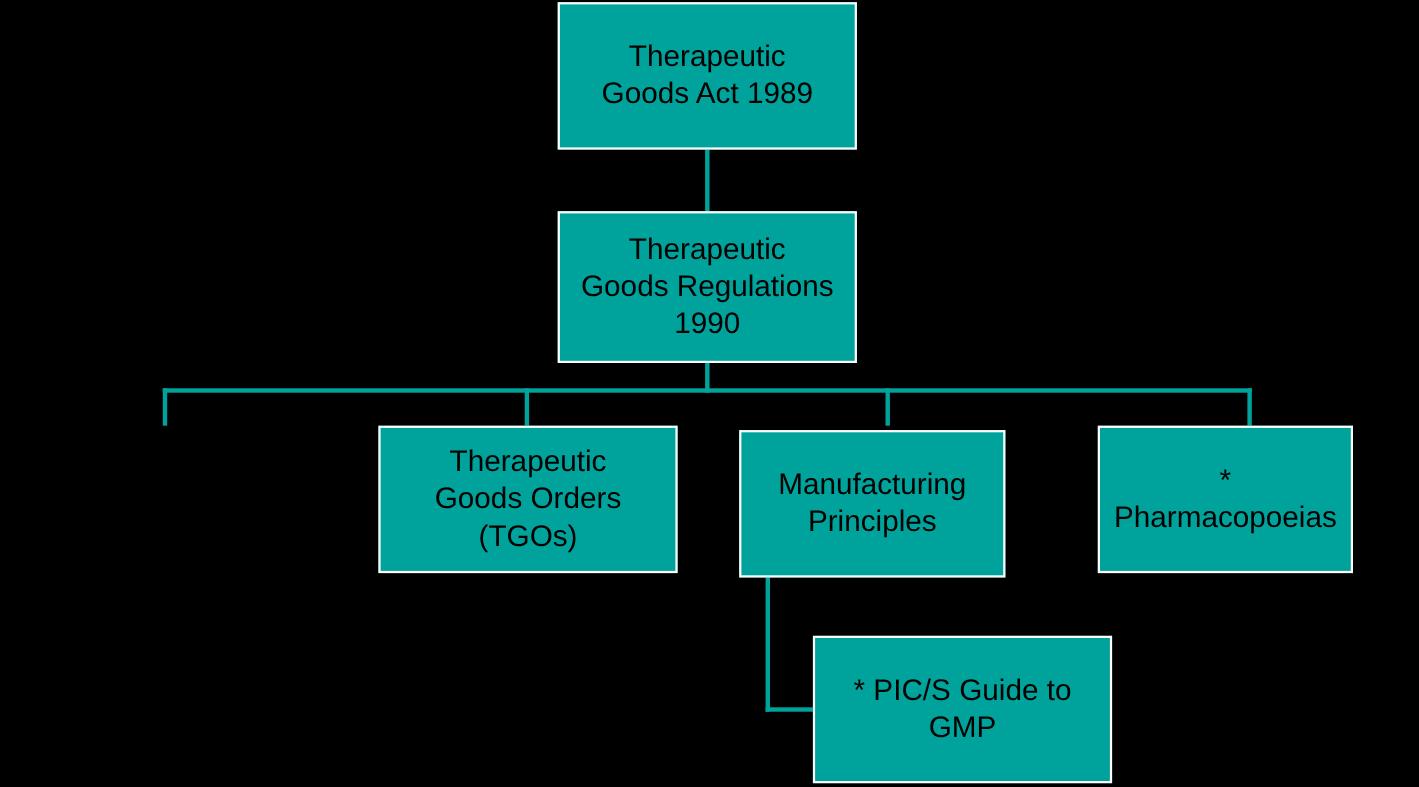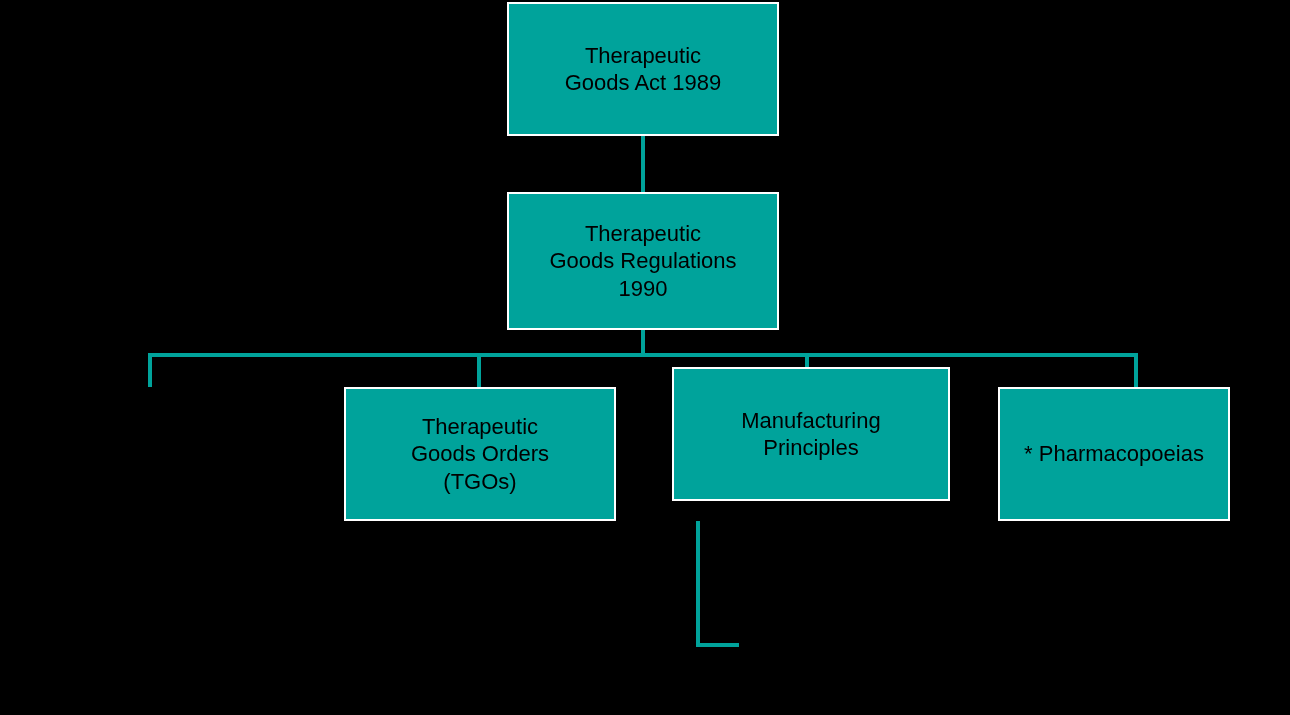--- a/index.html
+++ b/index.html
@@ -29,35 +29,35 @@
   }
   .node {
     position: absolute;
     background: var(--node-fill);
     border: 2px solid var(--node-border);
     color: var(--text);
     display: flex;
     align-items: center;
     justify-content: center;
     text-align: center;
-    font-size: 22px;
+    font-size: 27px;
     line-height: 1.25;
     white-space: pre-line;
     padding: 2px 4px;
   }
   .connector {
     position: absolute;
     background: var(--connector);
   }
   
   #node-act            { left: 507px; top: 2px;   width: 272px; height: 134px; }
   #node-regulations    { left: 507px; top: 192px; width: 272px; height: 138px; }
   #node-orders         { left: 14px;  top: 387px; width: 274px; height: 134px; }
   #node-tgos           { left: 344px; top: 387px; width: 272px; height: 134px; }
-  #node-manufacturing  { left: 672px; top: 367px; width: 278px; height: 134px; }
+  #node-manufacturing  { left: 672px; top: 391px; width: 242px; height: 134px; }
   #node-pharmacopoeias { left: 998px; top: 387px; width: 232px; height: 134px; }
   #node-pics           { left: 739px; top: 578px; width: 272px; height: 134px; }
   
   #conn-act-reg      { left: 641px;  top: 136px; width: 4px;   height: 56px;  }
   #conn-reg-stem     { left: 641px;  top: 330px; width: 4px;   height: 27px;  }
   #conn-bus          { left: 148px;  top: 353px; width: 990px; height: 4px;   }
   #conn-drop-orders  { left: 148px;  top: 353px; width: 4px;   height: 34px;  }
   #conn-drop-tgos    { left: 477px;  top: 353px; width: 4px;   height: 34px;  }
   #conn-drop-manuf   { left: 805px;  top: 353px; width: 4px;   height: 34px;  }
   #conn-drop-pharma  { left: 1134px; top: 353px; width: 4px;   height: 34px;  }
@@ -99,14 +99,18 @@
 
   <div class="node" id="node-manufacturing">
     <span>Manufacturing
 Principles</span>
   </div>
 
   <div class="node" id="node-pharmacopoeias">
     <span>* Pharmacopoeias</span>
   </div>
 
+  <div class="node" id="node-pics">
+    <span>* PIC/S Guide to
+GMP</span>
+  </div>
 
 </div>
 
 </body></html>

